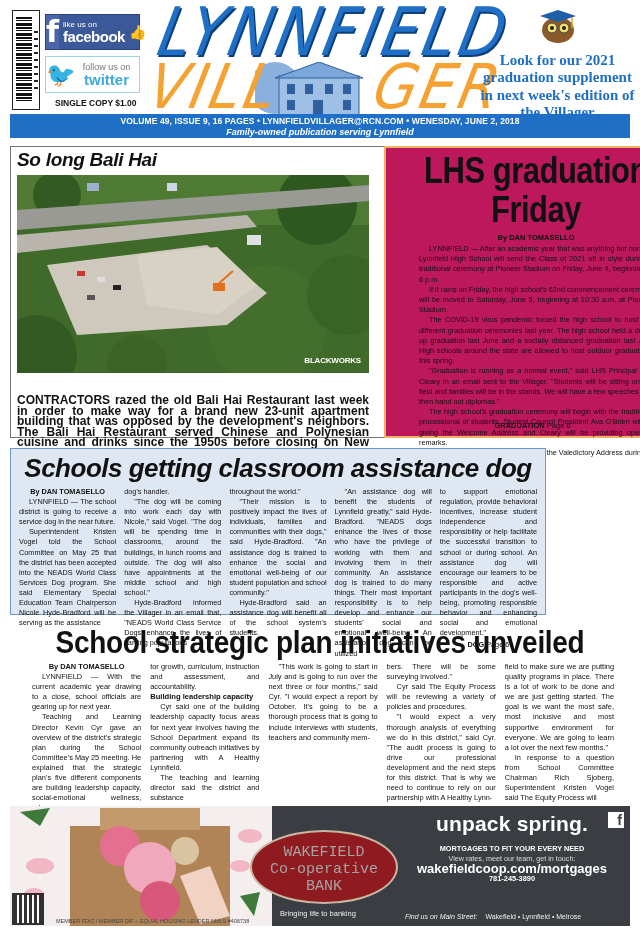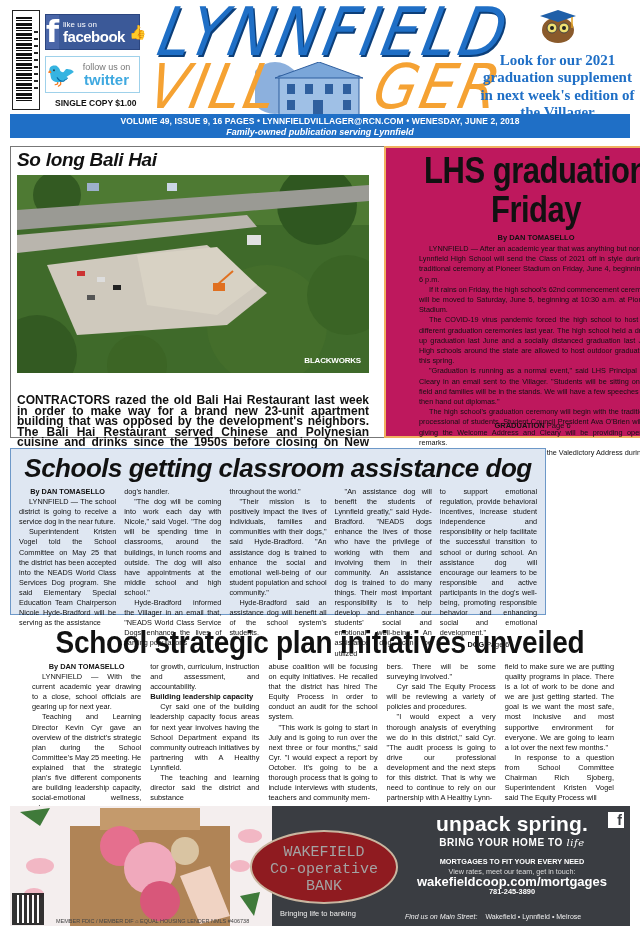--- a/index.html
+++ b/index.html
@@ -256,21 +256,20 @@
       <p>LYNNFIELD — With the current academic year drawing to a close, school officials are gearing up for next year.</p>
       <p>Teaching and Learning Director Kevin Cyr gave an overview of the district's strategic plan during the School Committee's May 25 meeting. He explained that the strategic plan's five different components are building leadership capacity, social-emotional wellness, educa-</p>
     </div>
     <div class="col">
       <p style="text-indent:0">tor growth, curriculum, instruction and assessment, and accountability.</p>
       <p class="subhead">Building leadership capacity</p>
       <p>Cyr said one of the building leadership capacity focus areas for next year involves having the School Department expand its community outreach initiatives by partnering with A Healthy Lynnfield.</p>
       <p>The teaching and learning director said the district and substance</p>
     </div>
     <div class="col">
-      <p style="text-indent:0">abuse coalition will be focusing on equity initiatives. He recalled that the district has hired The Equity Process in order to conduct an audit for the school system.</p>
       <p>"This work is going to start in July and is going to run over the next three or four months," said Cyr. "I would expect a report by October. It's going to be a thorough process that is going to include interviews with students, teachers and community mem-</p>
     </div>
     <div class="col">
       <p style="text-indent:0">bers. There will be some surveying involved."</p>
       <p>Cyr said The Equity Process will be reviewing a variety of policies and procedures.</p>
       <p>"I would expect a very thorough analysis of everything we do in this district," said Cyr. "The audit process is going to drive our professional development and the next steps for this district. That is why we need to continue to rely on our partnership with A Healthy Lynn-</p>
     </div>
     <div class="col">
       <p style="text-indent:0">field to make sure we are putting quality programs in place. There is a lot of work to be done and we are just getting started. The goal is we want the most safe, most inclusive and most supportive environment for everyone. We are going to learn a lot over the next few months."</p>
       <p>In response to a question from School Committee Chairman Rich Sjoberg, Superintendent Kristen Vogel said The Equity Process will</p>
@@ -303,23 +302,20 @@
     <div class="legal">MEMBER FDIC / MEMBER DIF  ⌂ EQUAL HOUSING LENDER   NMLS #406738</div>
   </div>
   <div class="oval">
     <span>WAKEFIELD</span><br>
     <span>Co-operative</span><br>
     <span>BANK</span>
   </div>
   <div class="tagline">Bringing life to banking</div>
   <div class="right">
     <div class="headline">unpack spring.</div>
-    <div class="sub">
-      <span>BRING YOUR HOME TO</span> <i>life</i>
-    </div>
     <div class="mort">MORTGAGES TO FIT YOUR EVERY NEED</div>
     <div class="info">View rates, meet our team, get in touch:</div>
     <a class="url" style="display:block">wakefieldcoop.com/mortgages</a>
     <a class="phone" style="display:block">781-245-3890</a>
   </div>
   <div class="find">
     <i>Find us on Main Street:</i><span>Wakefield  •  Lynnfield  •  Melrose</span>
   </div>
   <a class="fbicon">f</a>
 </aside>

